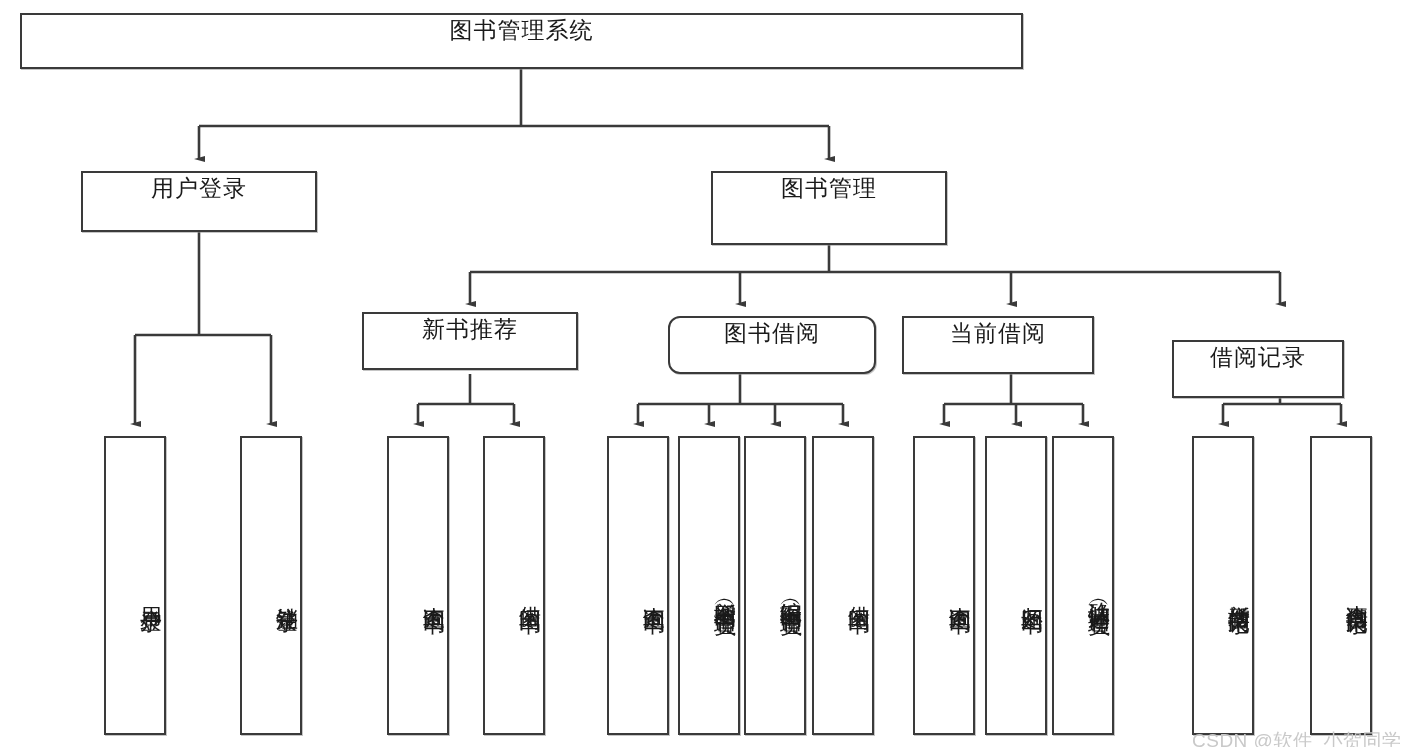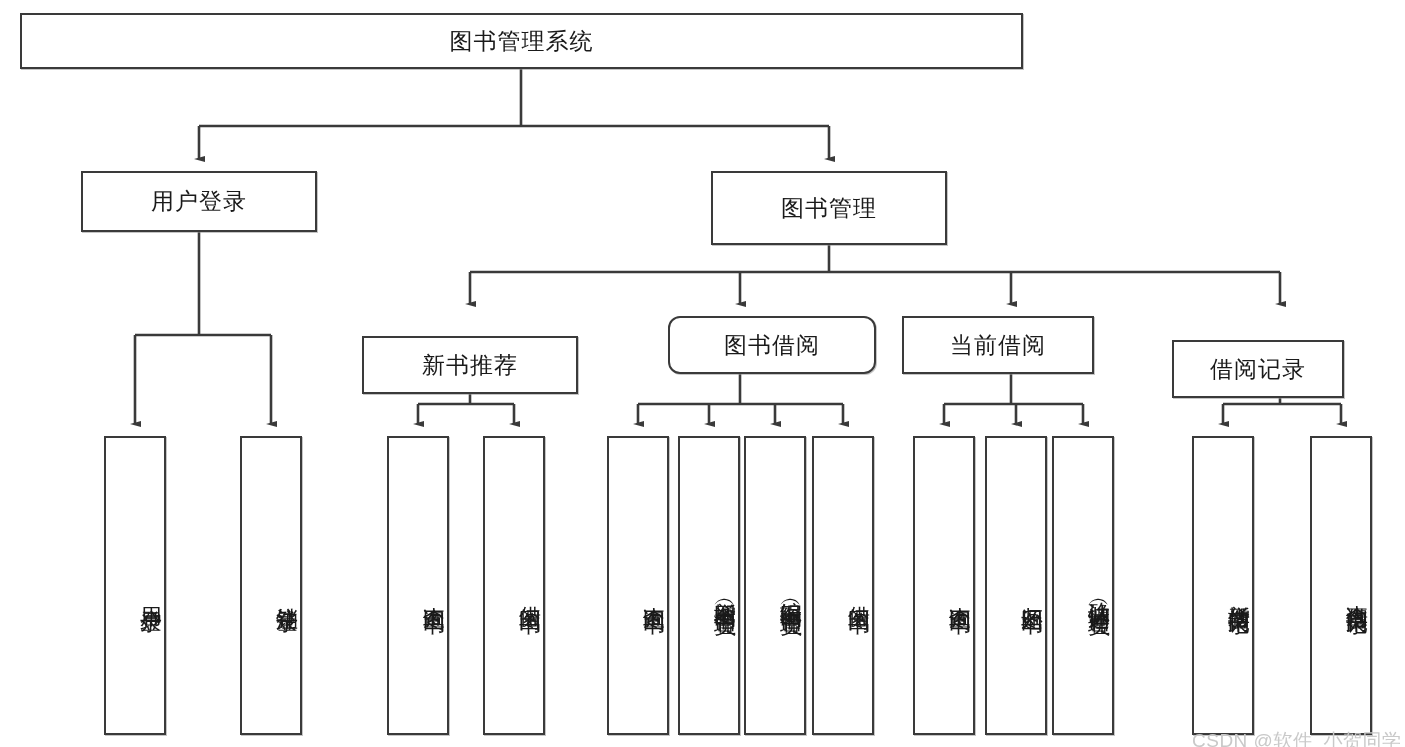--- a/index.html
+++ b/index.html
@@ -24,21 +24,21 @@
     width: 1405px;
     height: 747px;
     pointer-events: none;
   }
   .node {
     position: absolute;
     box-sizing: border-box;
     border: 2.5px solid #3a3a3a;
     background: #ffffff;
     display: flex;
-    align-items: center;
+    align-items: flex-start;
     justify-content: center;
     color: #1a1a1a;
     box-shadow: 1px 1px 0 rgba(150,150,150,0.55);
   }
   .node.horizontal {
     font-size: 23px;
     letter-spacing: 1px;
   }
   .node.vertical {
     writing-mode: vertical-rl;
@@ -127,21 +127,21 @@
     <span>图书管理系统</span>
   </div>
 
   <div class="node horizontal" id="node-l2-0" style="left: 81px; top: 171px; width: 236px; height: 61px;">
     <span>用户登录</span>
   </div>
   <div class="node horizontal" id="node-l2-1" style="left: 711px; top: 171px; width: 236px; height: 74px;">
     <span>图书管理</span>
   </div>
 
-  <div class="node horizontal" id="node-l3-0" style="left: 362px; top: 336px; width: 216px; height: 58px;">
+  <div class="node horizontal" id="node-l3-0" style="left: 362px; top: 312px; width: 216px; height: 58px;">
     <span>新书推荐</span>
   </div>
   <div class="node horizontal" id="node-l3-1" style="left: 668px; top: 316px; width: 208px; height: 58px; border-radius: 12px;">
     <span>图书借阅</span>
   </div>
   <div class="node horizontal" id="node-l3-2" style="left: 902px; top: 316px; width: 192px; height: 58px;">
     <span>当前借阅</span>
   </div>
   <div class="node horizontal" id="node-l3-3" style="left: 1172px; top: 316px; width: 172px; height: 58px; margin-top: 24px;">
     <span>借阅记录</span>

